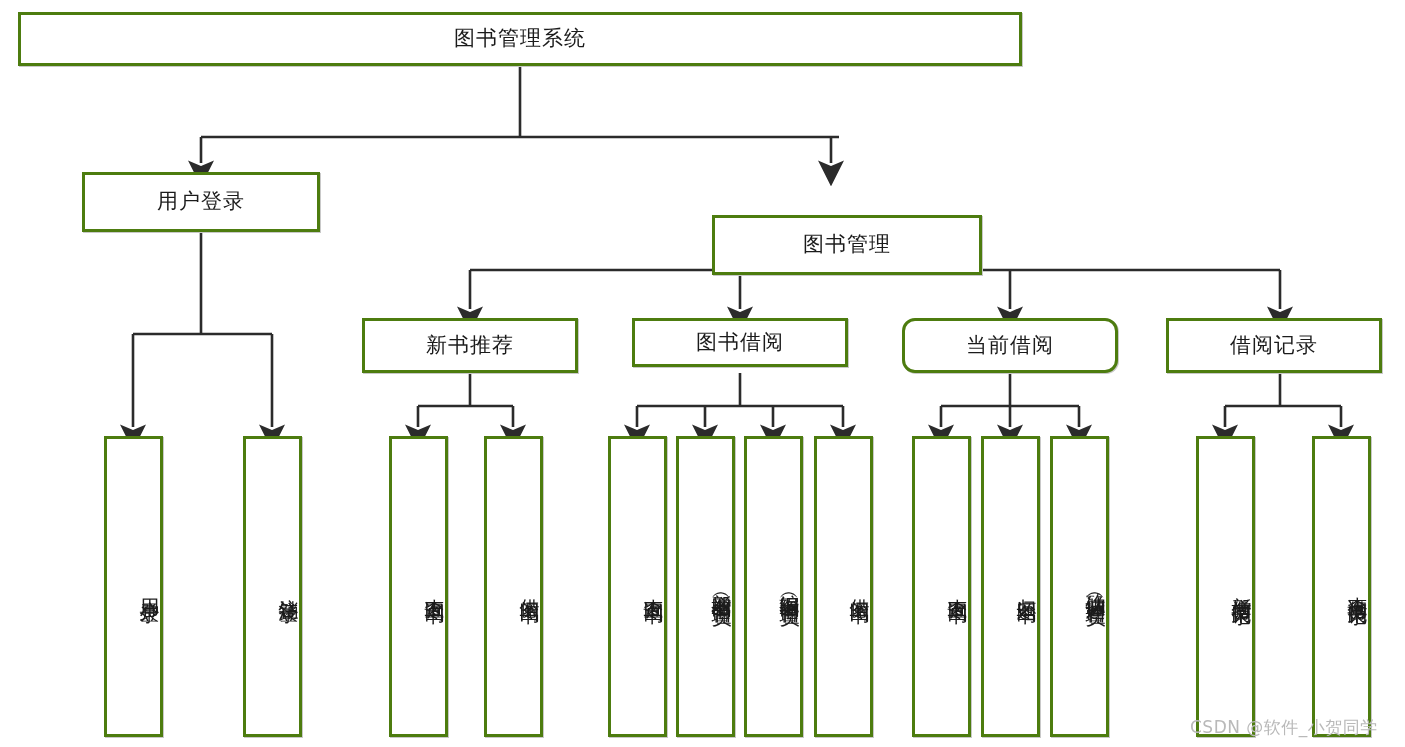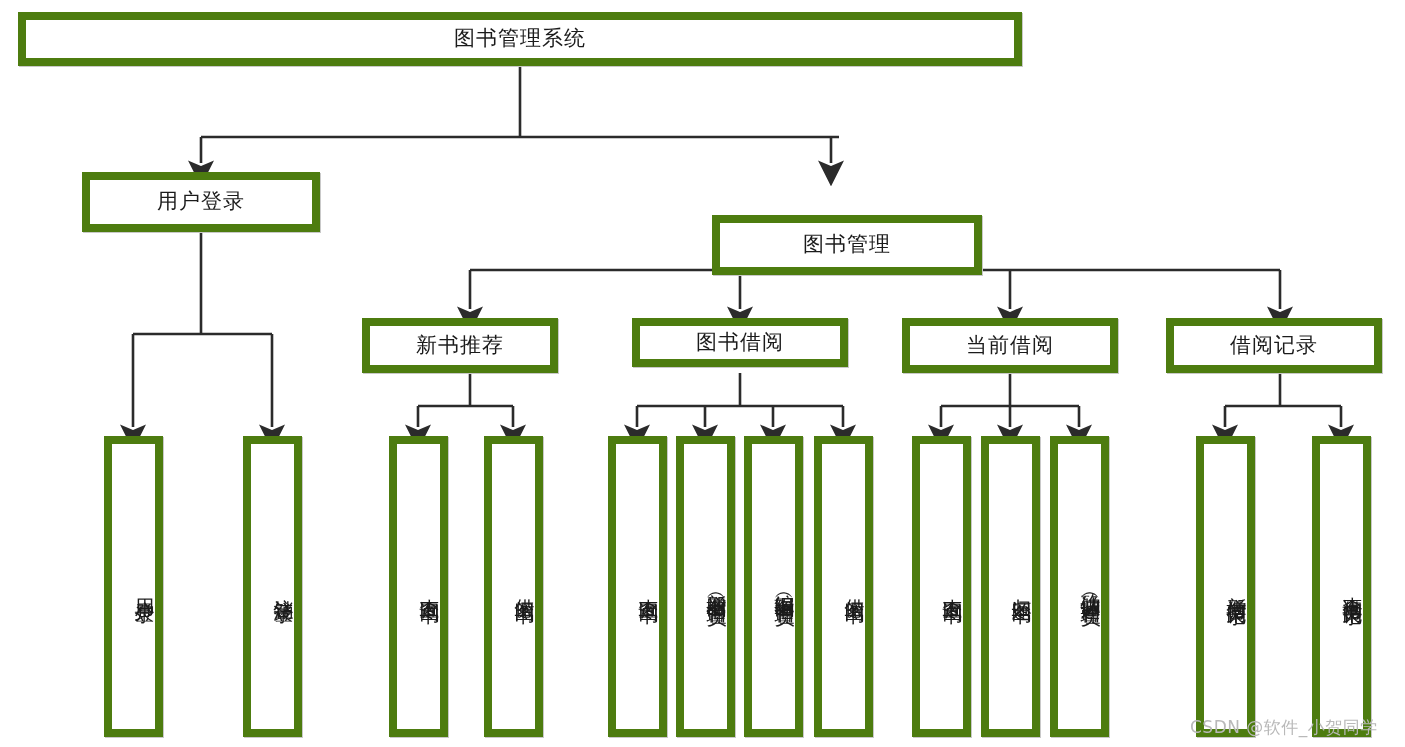--- a/index.html
+++ b/index.html
@@ -24,21 +24,21 @@
     left: 0;
     top: 0;
     width: 1405px;
     height: 747px;
     pointer-events: none;
   }
   .node {
     position: absolute;
     box-sizing: border-box;
     background: #ffffff;
-    border: 8px solid #4d7c0f;
+    border: 3px solid #4d7c0f;
     box-shadow: 1px 1px 0 0 #c9c9c9;
     display: flex;
     align-items: center;
     justify-content: center;
     color: #1b1b1b;
   }
   .node.horiz {
     font-size: 21px;
     letter-spacing: 1px;
     line-height: 1.1;
@@ -121,23 +121,23 @@
       <path d="M1225,406 L1225,427" marker-end="url(#arrow)"></path>
       <path d="M1341,406 L1341,427" marker-end="url(#arrow)"></path>
     </g>
   </svg>
 
   <div class="node horiz" style="left:18px; top:12px; width:1004px; height:54px;">图书管理系统</div>
 
   <div class="node horiz" style="left:82px; top:172px; width:238px; height:60px;">用户登录</div>
   <div class="node horiz" style="left:712px; top:172px; width:270px; height:60px;margin-top:43px;">图书管理</div>
 
-  <div class="node horiz" style="left:362px; top:318px; width:196px; height:55px;">新书推荐</div>
+  <div class="node horiz" style="left:362px; top:318px; width:216px; height:55px;">新书推荐</div>
   <div class="node horiz" style="left:632px; top:318px; width:216px; height:49px;">图书借阅</div>
-  <div class="node horiz" style="left:902px; top:318px; width:216px; height:55px;">当前借阅</div>
+  <div class="node horiz" style="left:902px; top:318px; width:216px; height:55px;border-radius:13px;">当前借阅</div>
   <div class="node horiz" style="left:1166px; top:318px; width:216px; height:55px;">借阅记录</div>
 
   <div class="node vert" style="left:104px; top:436px; width:59px; height:301px;">用户登录</div>
   <div class="node vert" style="left:243px; top:436px; width:59px; height:301px;">注销登录</div>
 
   <div class="node vert" style="left:389px; top:436px; width:59px; height:301px;">查询图书</div>
   <div class="node vert" style="left:484px; top:436px; width:59px; height:301px;">借阅图书</div>
 
   <div class="node vert" style="left:608px; top:436px; width:59px; height:301px;">查询图书</div>
   <div class="node vert tall" style="left:676px; top:436px; width:59px; height:301px;">新增图书（管理员）</div>

